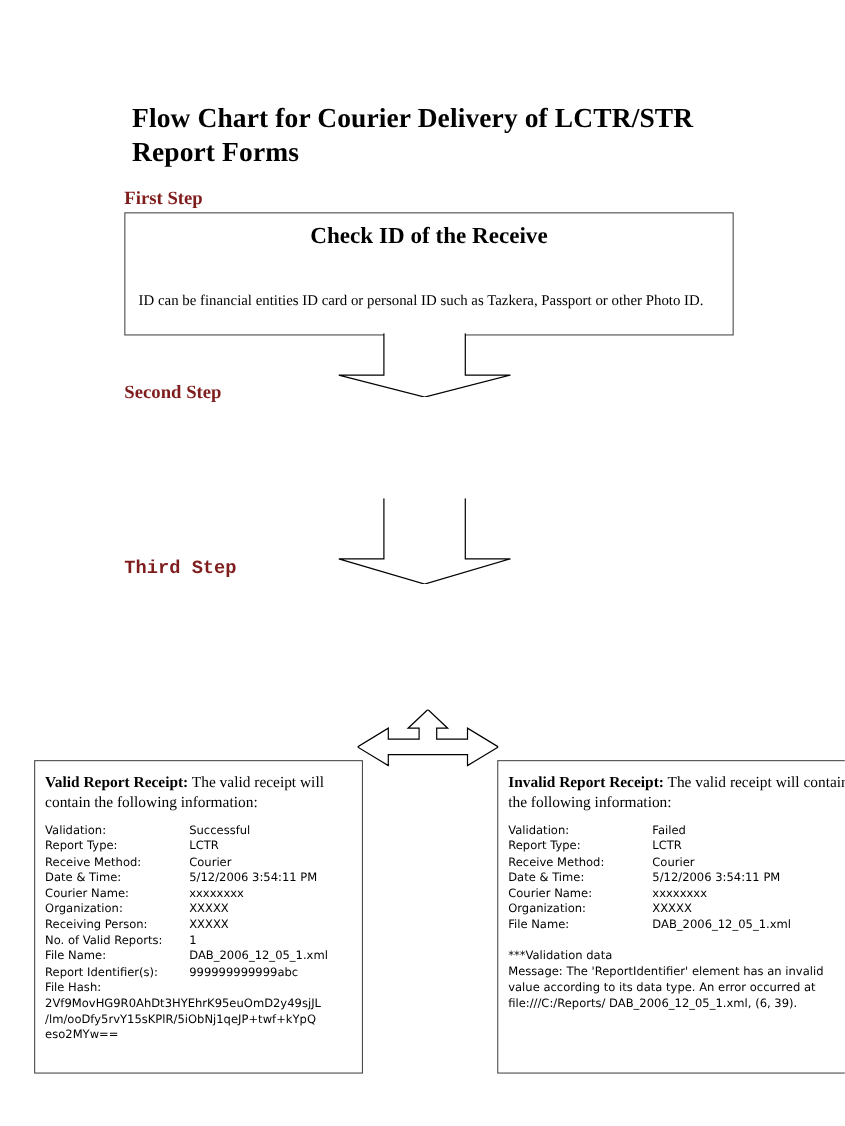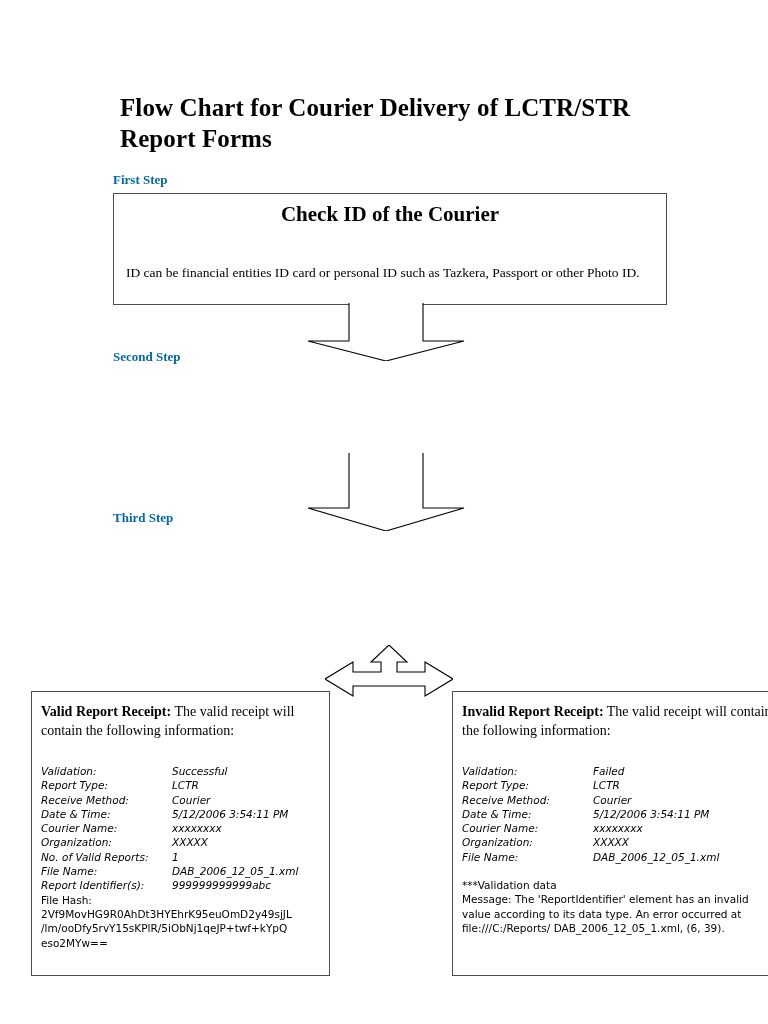--- a/index.html
+++ b/index.html
@@ -33,27 +33,27 @@
     font-size: 25px;
     line-height: 31px;
     letter-spacing: 0.1px;
   }
 
   
   .step-label {
     position: absolute;
     font-family: "Liberation Serif", serif;
     font-weight: bold;
-    font-size: 13px;
+    font-size: 17px;
     line-height: 14px;
-    color: #0369a1;
+    color: #7f1d1d;
   }
   .step-label.s1 { left: 113px; top: 173px; }
   .step-label.s2 { left: 113px; top: 350px; }
-  .step-label.s3 { left: 113px; top: 511px; }
+  .step-label.s3 { left: 113px; top: 511px; font-family: Liberation Mono, monospace; }
 
   
   .flow-box {
     position: absolute;
     left: 113px;
     width: 554px;
     border: 1px solid #4c4c4c;
     box-sizing: border-box;
     background: #ffffff;
   }
@@ -104,31 +104,30 @@
     background: #ffffff;
     padding: 10px 9px 0 9px;
   }
   .receipt-box.left  { left: 31px;  width: 299px; }
   .receipt-box.right { left: 452px; width: 337px; }
 
   .receipt-intro {
     font-family: "Liberation Serif", serif;
     font-size: 14px;
     line-height: 19px;
-    margin-bottom: 24px;
+    margin-bottom: 8px;
   }
   .receipt-intro b { font-weight: bold; }
 
   .kv-table {
     font-family: "DejaVu Sans", sans-serif;
     font-size: 10.5px;
     line-height: 14.3px;
     border-collapse: collapse;
     width: 100%;
-    font-style: italic;
   }
   .kv-table td {
     padding: 0;
     vertical-align: top;
     white-space: nowrap;
   }
   .kv-table td.k { width: 131px; }
 
   .hash-label {
     font-family: "DejaVu Sans", sans-serif;
@@ -154,21 +153,21 @@
 </style>
 </head>
 <body>
 
 <div class="page">
 
   <div class="doc-title">Flow Chart for Courier Delivery of LCTR/STR Report Forms</div>
 
   <div class="step-label s1">First Step</div>
   <div class="flow-box b1">
-    <div class="box-heading">Check ID of the Courier</div>
+    <div class="box-heading">Check ID of the Receive</div>
     <div class="box-body">ID can be financial entities ID card or personal ID such as Tazkera, Passport or other Photo ID.</div>
   </div>
 
   <div class="connector c1">
     <svg viewBox="0 0 180 58" preserveAspectRatio="none">
       <polyline points="53,0 53,38 12,38 90,58 168,38 127,38 127,0"></polyline>
     </svg>
   </div>
 
   <div class="step-label s2">Second Step</div>
@@ -206,20 +205,24 @@
           <tr>
             <td class="k">Date &amp; Time:</td>
             <td class="v">5/12/2006 3:54:11 PM</td>
           </tr>
           <tr>
             <td class="k">Courier Name:</td>
             <td class="v">xxxxxxxx</td>
           </tr>
           <tr>
             <td class="k">Organization:</td>
+            <td class="v">XXXXX</td>
+          </tr>
+          <tr>
+            <td class="k">Receiving Person:</td>
             <td class="v">XXXXX</td>
           </tr>
           <tr>
             <td class="k">No. of Valid Reports:</td>
             <td class="v">1</td>
           </tr>
           <tr>
             <td class="k">File Name:</td>
             <td class="v">DAB_2006_12_05_1.xml</td>
           </tr>

